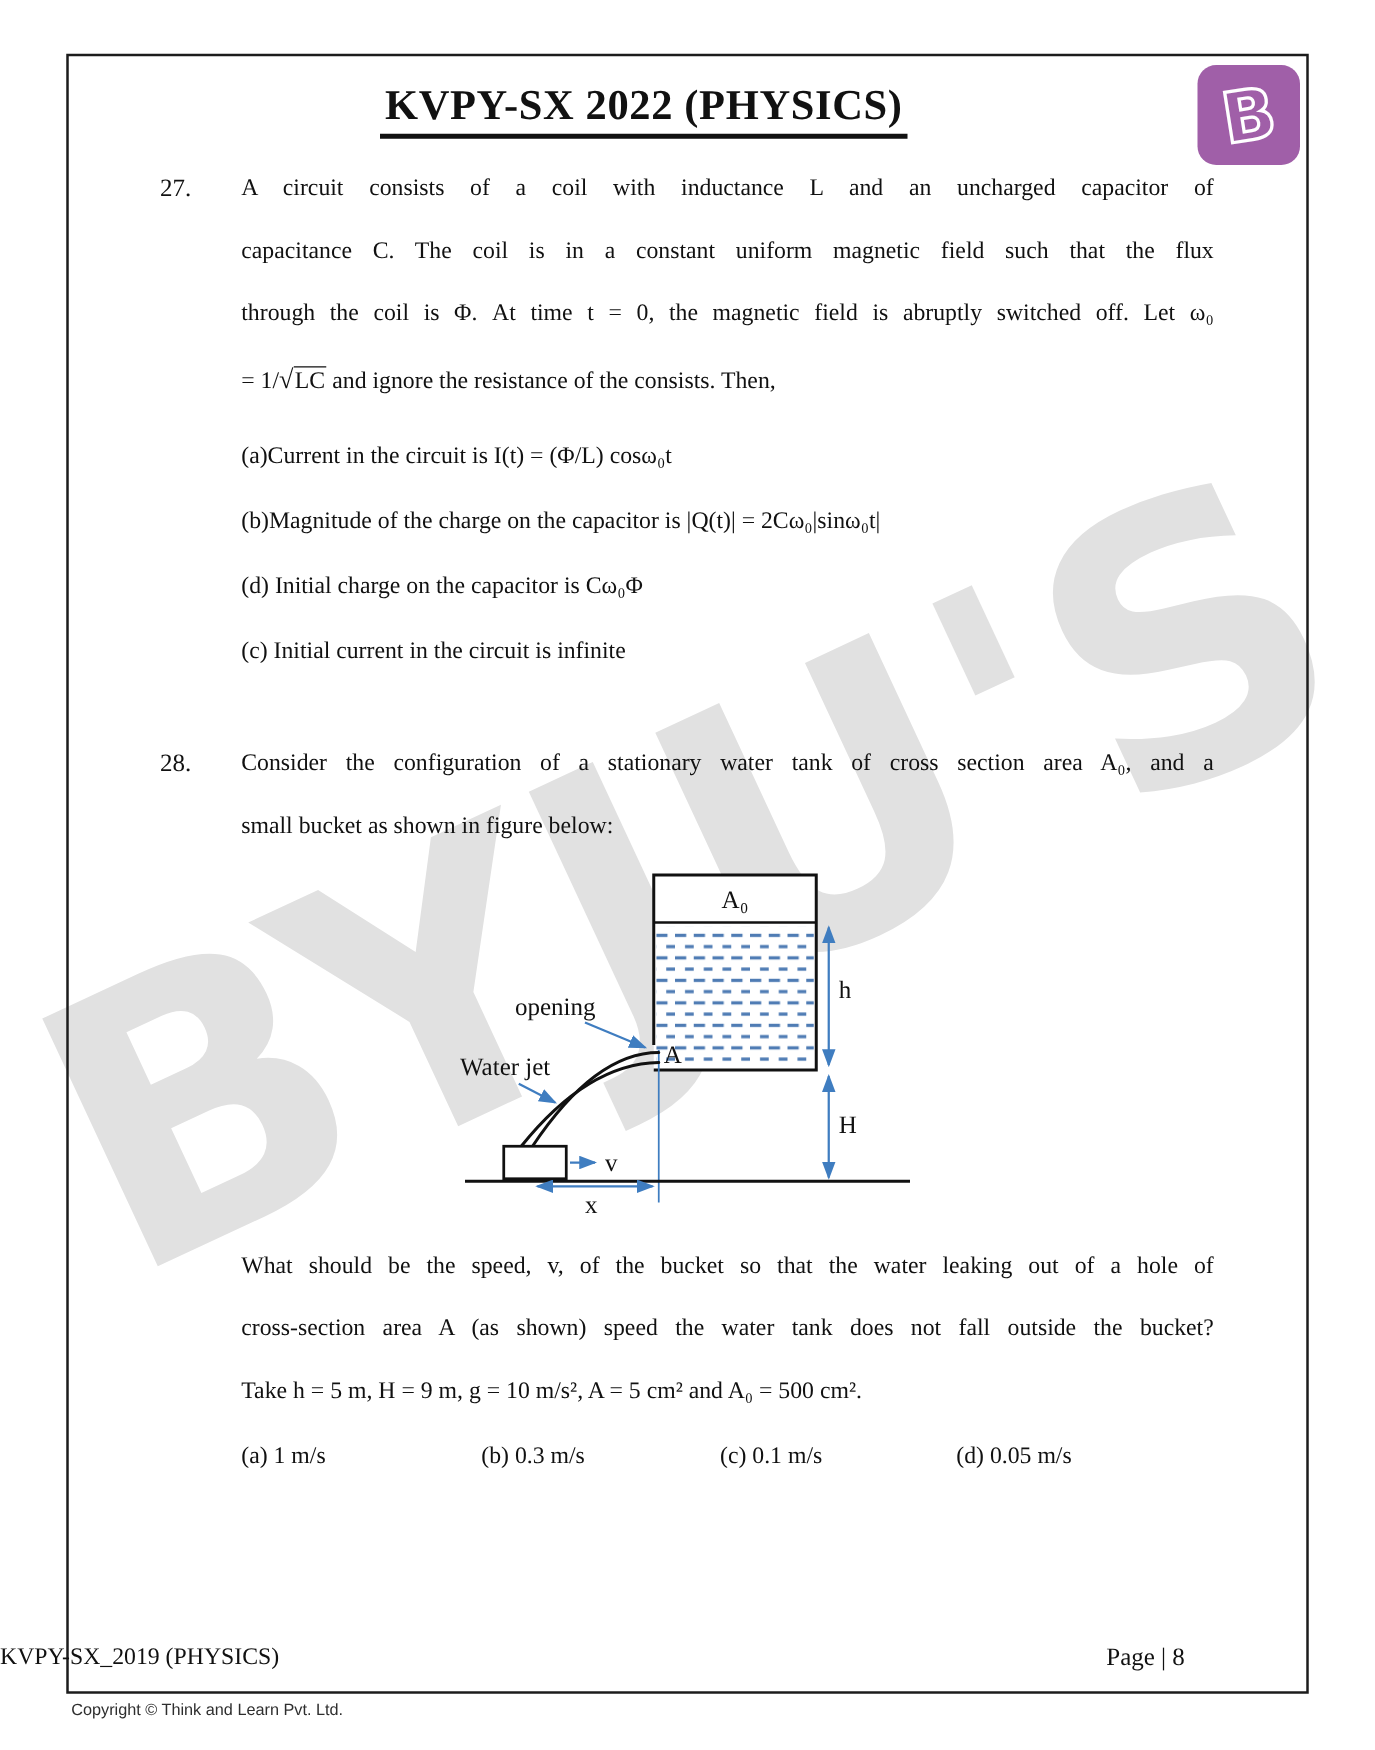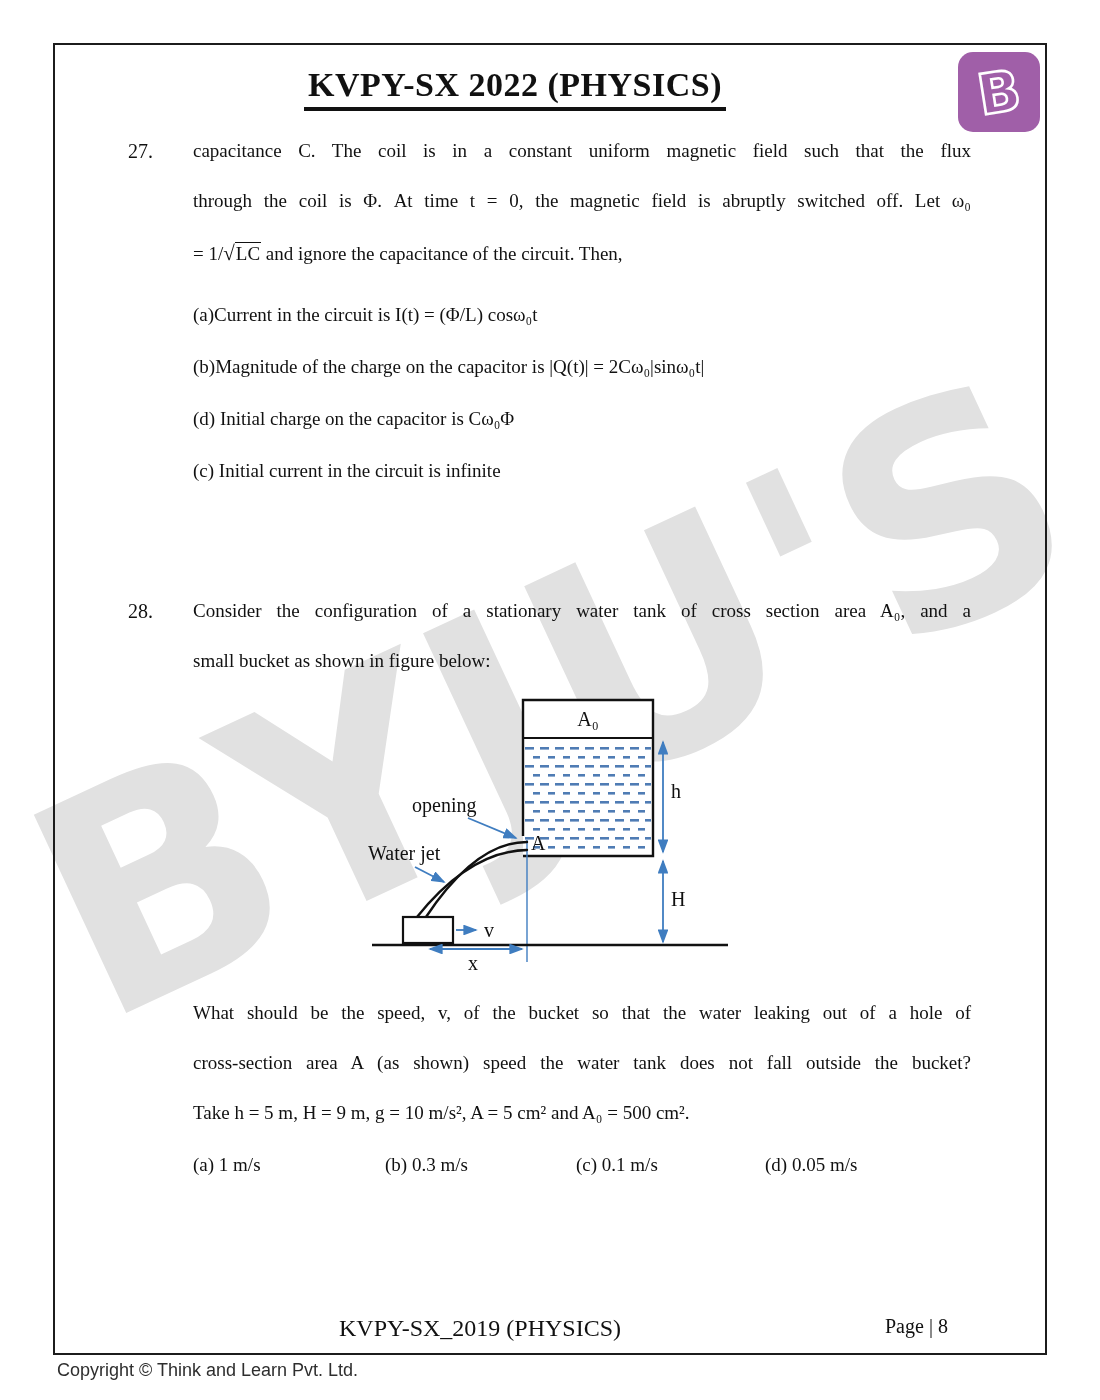--- a/index.html
+++ b/index.html
@@ -40,25 +40,25 @@
   .gap   { height:14px; }
   .just  { text-align:justify; text-align-last:justify; }
   .formula-line { height:50px; line-height:30px; white-space:nowrap; }
   .radicand { border-top:1.7px solid #111; padding:0 1px; }
   .rad { font-size:21px; }
   .opt-row { position:relative; height:32px; margin-top:2px; }
   .opt-row span { position:absolute; line-height:26px; }
   .opt-a { left:0; } .opt-b { left:192px; } .opt-c { left:383px; } .opt-d { left:572px; }
   .figure { position:absolute; left:360px; top:690px; z-index:2; }
   .fig-label { font-family:"Liberation Serif", serif; font-size:20px; fill:#111; }
-  .footer-center { position:absolute; left:0; right:140px; top:1315px; text-align:center; font-size:24px; }
+  .footer-center { position:absolute; left:0; right:140px; top:1315px; font-size:19px; }
   .footer-page { position:absolute; left:885px; top:1315px; font-size:20px; }
   .copyright {
     position:absolute; left:57px; top:1360px;
-    font-family:"Liberation Sans", sans-serif; font-size:18px; color:#2e2e2e;
+    font-family:"Liberation Sans", sans-serif; font-size:13px; color:#2e2e2e;
   }
 </style>
 </head>
 <body>
 
 <div class="page">
 
   <div class="watermark">BYJU'S</div>
 
   <div class="border-box"></div>
@@ -70,23 +70,24 @@
     </div>
 
     <div class="logo">
       <svg width="82" height="80" viewBox="0 0 82 80">
         <text x="41" y="60" text-anchor="middle" font-family="DejaVu Sans, sans-serif" font-size="56" font-weight="bold" fill="none" stroke="#ffffff" stroke-width="2.6" transform="rotate(-9 41 40)">B</text>
       </svg>
     </div>
 
     <div class="qnum q27-num">27.</div>
     <div class="q27-body">
+      <div class="tline just">A circuit consists of a coil with inductance L and an uncharged capacitor of</div>
       <div class="tline just">capacitance C. The coil is in a constant uniform magnetic field such that the flux</div>
       <div class="tline just">through the coil is Φ. At time t = 0, the magnetic field is abruptly switched off. Let ω₀</div>
-      <div class="formula-line"><span>= 1/</span><span class="rad">√</span><span class="radicand">LC</span><span> and ignore the capacitance of the circuit. Then,</span></div>
+      <div class="formula-line"><span>= 1/</span><span class="rad">√</span><span class="radicand">LC</span><span> and ignore the resistance of the consists. Then,</span></div>
       <div class="gap"></div>
       <div class="opt">(a)Current in the circuit is I(t) = (Φ/L) cosω₀t</div>
       <div class="opt">(b)Magnitude of the charge on the capacitor is |Q(t)| = 2Cω₀|sinω₀t|</div>
       <div class="opt">(d) Initial charge on the capacitor is Cω₀Φ</div>
       <div class="opt">(c) Initial current in the circuit is infinite</div>
     </div>
 
     <div class="qnum q28-num">28.</div>
     <div class="q28-body">
       <div class="tline just">Consider the configuration of a stationary water tank of cross section area A₀, and a</div>

